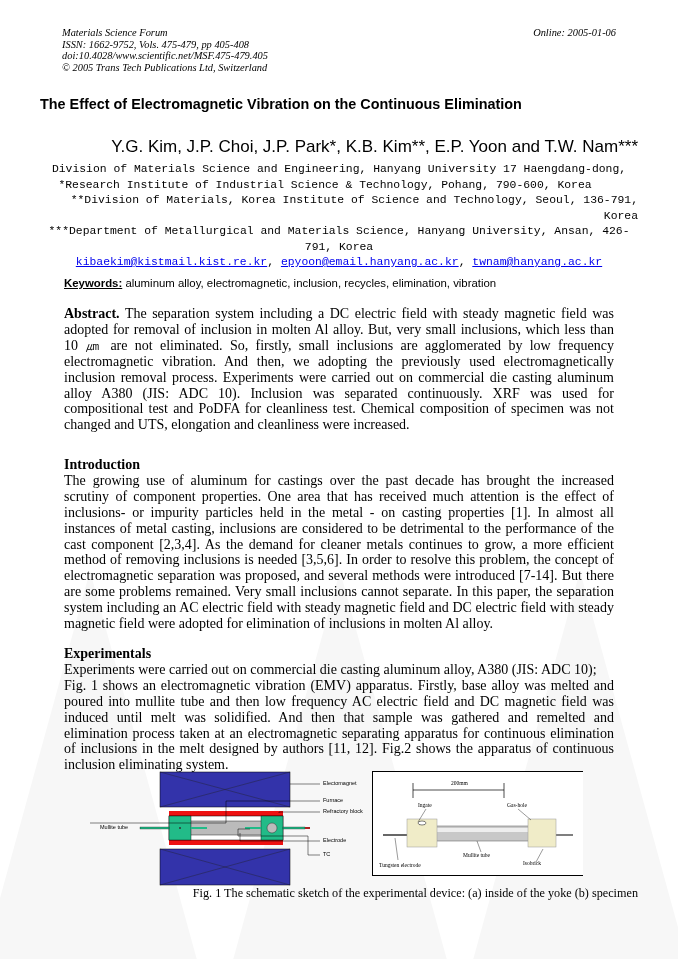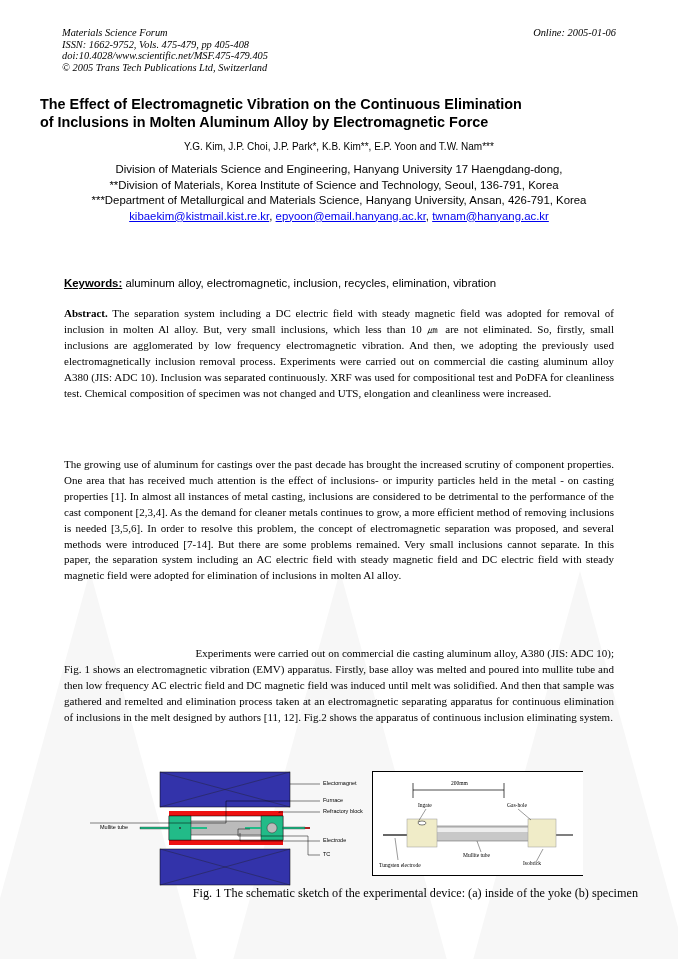--- a/index.html
+++ b/index.html
@@ -5,28 +5,28 @@
   html, body { margin:0; padding:0; }
   body { width:678px; height:959px; background:#ffffff; position:relative; overflow:hidden;
          font-family:"Liberation Serif", serif; color:#000; }
   .page { position:absolute; left:0; top:12px; width:678px; height:959px; }
   .wm { position:absolute; bottom:0; width:0; height:0; border-left:110px solid transparent;
         border-right:110px solid transparent; border-bottom:400px solid #f7f7f7; }
   .meta { position:absolute; left:62px; top:15px; font-style:italic; font-size:10.4px; line-height:11.5px; }
   .online { position:absolute; right:62px; top:15px; font-style:italic; font-size:10.4px; }
   .title { position:absolute; left:40px; width:598px; top:83px; text-align:left;
            font-family:"Liberation Sans", sans-serif; font-weight:bold; font-size:14.4px; line-height:18px; }
-  .authors { position:absolute; left:40px; width:598px; top:126px; text-align:center;
-             font-family:"Liberation Sans", sans-serif; font-size:10px; line-height:17px; }
+  .authors { position:absolute; left:40px; width:598px; top:126px; text-align:right;
+             font-family:"Liberation Sans", sans-serif; font-size:17px; line-height:17px; }
   .aff { position:absolute; left:40px; width:598px; text-align:center;
-         font-family:Liberation Sans, sans-serif; font-size:11.4px; line-height:15.5px; }
+         font-family:Liberation Mono, monospace; font-size:11.4px; line-height:15.5px; }
   .aff a { color:#0000ee; text-decoration:underline; }
   .kw { position:absolute; left:64px; top:265px; font-family:"Liberation Sans", sans-serif; font-size:11.4px; }
   .kw b { text-decoration:underline; }
-  .para { position:absolute; left:64px; width:550px; font-size:11px; line-height:15.9px; text-align:justify; }
+  .para { position:absolute; left:64px; width:550px; font-size:14px; line-height:15.9px; text-align:justify; }
   .h { font-weight:bold; }
   .fig { position:absolute; }
   .lbl { position:absolute; font-family:"Liberation Sans", sans-serif; font-size:5.5px; }
   .lbls { position:absolute; font-family:"Liberation Serif", serif; font-size:5.5px; }
   .caption { position:absolute; left:40px; width:598px; top:874px; text-align:right; font-size:12.2px; }
 </style>
 </head>
 <body>
 
 <div class="page">
@@ -37,50 +37,52 @@
   <div class="meta">
     <div>Materials Science Forum</div>
     <div>ISSN: 1662-9752, Vols. 475-479, pp 405-408</div>
     <div>doi:10.4028/www.scientific.net/MSF.475-479.405</div>
     <div>© 2005 Trans Tech Publications Ltd, Switzerland</div>
   </div>
   <div class="online">Online: 2005-01-06</div>
 
   <div class="title">
     <div>The Effect of Electromagnetic Vibration on the Continuous Elimination</div>
-    <div>of Inclusions in Molten Aluminum Alloy by Electromagnetic Force</div>
   </div>
 
   <div class="authors">Y.G. Kim, J.P. Choi, J.P. Park*, K.B. Kim**, E.P. Yoon and T.W. Nam***</div>
 
   <div class="aff" style="top:150px;">
     <div>Division of Materials Science and Engineering, Hanyang University 17 Haengdang-dong,</div>
-    <div style="margin-left:-10px;">**Division of Materials, Korea Institute of Science and Technology, Seoul, 136-791, Korea</div>
+    <div style="margin-left:-28px;">*Research Institute of Industrial Science &amp; Technology, Pohang, 790-600, Korea</div>
+    <div style="margin-left:-10px;text-align:right;">**Division of Materials, Korea Institute of Science and Technology, Seoul, 136-791, Korea</div>
     <div>***Department of Metallurgical and Materials Science, Hanyang University, Ansan, 426-791, Korea</div>
     <div>
       <a>kibaekim@kistmail.kist.re.kr</a>, <a>epyoon@email.hanyang.ac.kr</a>, <a>twnam@hanyang.ac.kr</a>
     </div>
   </div>
 
   <div class="kw">
     <b>Keywords:</b>
     <span>aluminum alloy, electromagnetic, inclusion, recycles, elimination, vibration</span>
   </div>
 
   <div class="para" style="top:294px;">
     <b>Abstract.</b>
     <span>The separation system including a DC electric field with steady magnetic field was adopted for removal of inclusion in molten Al alloy. But, very small inclusions, which less than 10 ㎛ are not eliminated. So, firstly, small inclusions are agglomerated by low frequency electromagnetic vibration. And then, we adopting the previously used electromagnetically inclusion removal process. Experiments were carried out on commercial die casting aluminum alloy A380 (JIS: ADC 10). Inclusion was separated continuously. XRF was used for compositional test and PoDFA for cleanliness test. Chemical composition of specimen was not changed and UTS, elongation and cleanliness were increased.</span>
   </div>
 
   <div class="para" style="top:445px;">
+    <div class="h">Introduction</div>
     <div>The growing use of aluminum for castings over the past decade has brought the increased scrutiny of component properties. One area that has received much attention is the effect of inclusions- or impurity particles held in the metal - on casting properties [1]. In almost all instances of metal casting, inclusions are considered to be detrimental to the performance of the cast component [2,3,4]. As the demand for cleaner metals continues to grow, a more efficient method of removing inclusions is needed [3,5,6]. In order to resolve this problem, the concept of electromagnetic separation was proposed, and several methods were introduced [7-14]. But there are some problems remained. Very small inclusions cannot separate. In this paper, the separation system including an AC electric field with steady magnetic field and DC electric field with steady magnetic field were adopted for elimination of inclusions in molten Al alloy.</div>
   </div>
 
   <div class="para" style="top:634px;">
-    <div style="text-align:right;">Experiments were carried out on commercial die casting aluminum alloy, A380 (JIS: ADC 10);</div>
+    <div class="h">Experimentals</div>
+    <div style="text-align:left;">Experiments were carried out on commercial die casting aluminum alloy, A380 (JIS: ADC 10);</div>
     <div>Fig. 1 shows an electromagnetic vibration (EMV) apparatus. Firstly, base alloy was melted and poured into mullite tube and then low frequency AC electric field and DC magnetic field was induced until melt was solidified. And then that sample was gathered and remelted and elimination process taken at an electromagnetic separating apparatus for continuous elimination of inclusions in the melt designed by authors [11, 12]. Fig.2 shows the apparatus of continuous inclusion eliminating system.</div>
   </div>
 
   <div class="fig" style="left:90px; top:757px; width:280px; height:118px;">
     <svg width="280" height="118" viewBox="0 0 280 118">
       <rect x="70" y="3" width="130" height="35" fill="#3333aa" stroke="#000" stroke-width="0.5"></rect>
       <line x1="70" y1="3" x2="200" y2="38" stroke="#222" stroke-width="0.4"></line>
       <line x1="200" y1="3" x2="70" y2="38" stroke="#222" stroke-width="0.4"></line>
       <rect x="70" y="80" width="130" height="36" fill="#3333aa" stroke="#000" stroke-width="0.5"></rect>
       <line x1="70" y1="80" x2="200" y2="116" stroke="#222" stroke-width="0.4"></line>

